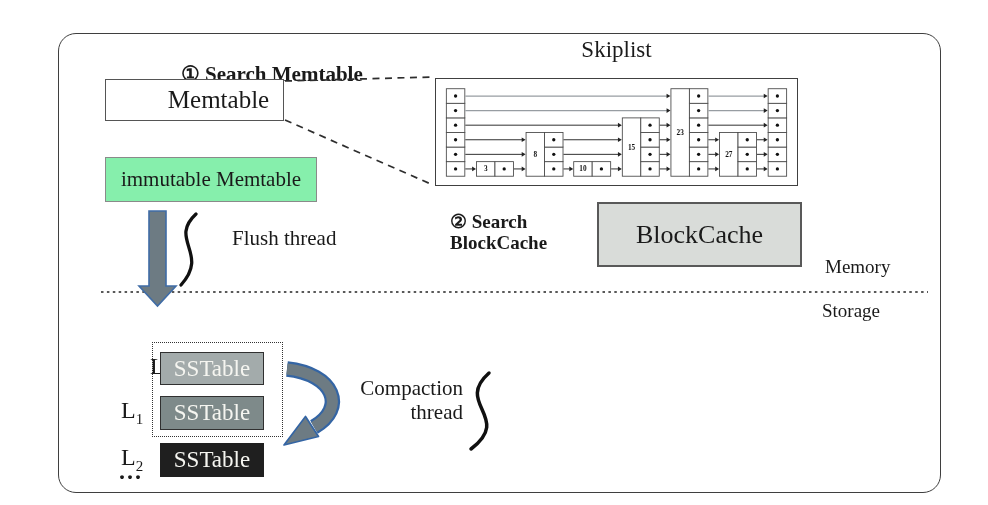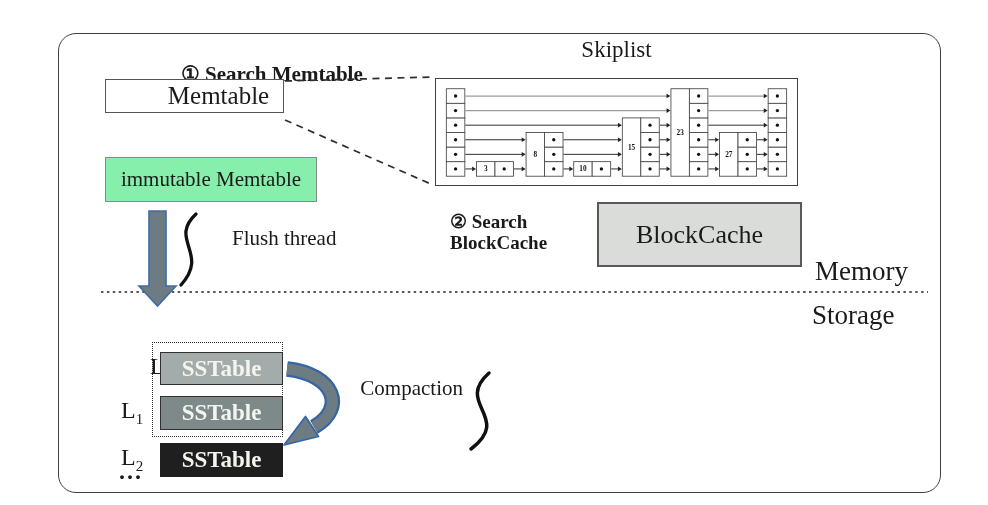--- a/index.html
+++ b/index.html
@@ -2,36 +2,36 @@
 <html><head>
 <meta charset="utf-8">
 <style>
   html,body{margin:0;padding:0;background:#ffffff;}
   .stage{position:relative;width:988px;height:505px;background:#ffffff;
          font-family:"Liberation Serif", serif;color:#1a1a1a;overflow:hidden;}
   .abs{position:absolute;}
   .frame{left:58px;top:33px;width:881px;height:458px;border:1.6px solid #3f3f3f;border-radius:18px;background:#ffffff;}
   .heading{font-weight:bold;font-size:21px;white-space:nowrap;}
   .box{display:flex;align-items:center;justify-content:center;box-sizing:border-box;}
-  .memtable-box{left:105px;top:79px;width:179px;height:34px;background:#ffffff;border:1.6px solid #555555;font-size:25px;padding-left:48px;}
+  .memtable-box{left:105px;top:79px;width:179px;height:42px;background:#ffffff;border:1.6px solid #555555;font-size:25px;padding-left:48px;}
   .immutable-box{left:105px;top:157px;width:212px;height:45px;background:#86efac;border:1.3px solid #8a8a8a;font-size:21px;}
   .skiplist-title{left:435px;top:37px;width:363px;text-align:center;font-size:23px;}
   .skiplist-box{left:435px;top:78px;width:363px;height:108px;border:1.4px solid #404040;background:#ffffff;box-sizing:border-box;}
   .step1{left:181px;top:62px;}
   .step2{left:450px;top:211px;width:138px;text-align:left;font-weight:bold;font-size:19px;line-height:21px;}
   .blockcache-box{left:597px;top:202px;width:205px;height:65px;background:#d9dcd9;border:2px solid #595959;font-size:26px;}
-  .region-label{font-size:27px;white-space:nowrap;}
+  .region-label{font-size:19px;white-space:nowrap;margin-left:10px;}
   .memory-label{left:815px;top:256px;}
   .storage-label{left:812px;top:300px;}
   .flush-label{left:207px;top:226px;font-size:21px;white-space:nowrap;margin-left:25px;}
   .step3{left:295px;top:312px;font-size:20px;}
   .sstable-dotted{left:152px;top:342px;width:131px;height:95px;border:1.6px dotted #333333;box-sizing:border-box;}
   .lvl-label{font-size:24px;width:30px;text-align:left;}
   .lvl-label sub{font-size:15px;}
-  .sstable-box{width:123px;height:33px;color:#f5f5f0;font-size:23px;border:1.4px solid #303030;font-weight:bold;}
+  .sstable-box{width:104px;height:33px;color:#f5f5f0;font-size:23px;border:1.4px solid #303030;}
   .sst0{left:160px;top:352px;background:#a3abab;}
   .sst1{left:160px;top:396px;height:34px;background:#7e8a8a;}
   .sst2{left:160px;top:443px;height:34px;background:#1f1f1f;border-color:#1f1f1f;}
   .l0{left:121px;top:353px;margin-left:29px;} .l1{left:121px;top:397px;} .l2{left:121px;top:444px;}
   .ellipsis{left:119px;top:458px;font-size:24px;font-weight:bold;letter-spacing:2px;}
   .compaction-label{left:344px;top:376px;width:119px;text-align:right;font-size:21px;line-height:24px;white-space:nowrap;}
   svg{display:block;}
   .overlay{left:0;top:0;pointer-events:none;}
 </style>
 </head>
@@ -203,20 +203,21 @@
 
   <div class="abs lvl-label l2"><span>L</span><sub>2</sub></div>
   <div class="abs box sstable-box sst2">
     <span>SSTable</span>
   </div>
 
   <div class="abs ellipsis">...</div>
 
   <div class="abs compaction-label">
     <div>Compaction</div>
+    <div>thread</div>
   </div>
 
   <svg class="abs overlay" width="988" height="505" viewBox="0 0 988 505">
 
     <line x1="285" y1="81" x2="433" y2="77" stroke="#2e2e2e" stroke-width="1.7" stroke-dasharray="7 5.5"></line>
     <line x1="285" y1="120" x2="433" y2="185" stroke="#2e2e2e" stroke-width="1.7" stroke-dasharray="7 5.5"></line>
 
     <line x1="101" y1="292" x2="928" y2="292" stroke="#595959" stroke-width="2" stroke-dasharray="2.5 3.4"></line>
 
     <polygon points="149,211 166,211 166,286 176,286 157.5,306 139,286 149,286" fill="#6d7b83" stroke="#3f6ca6" stroke-width="1.6"></polygon>

